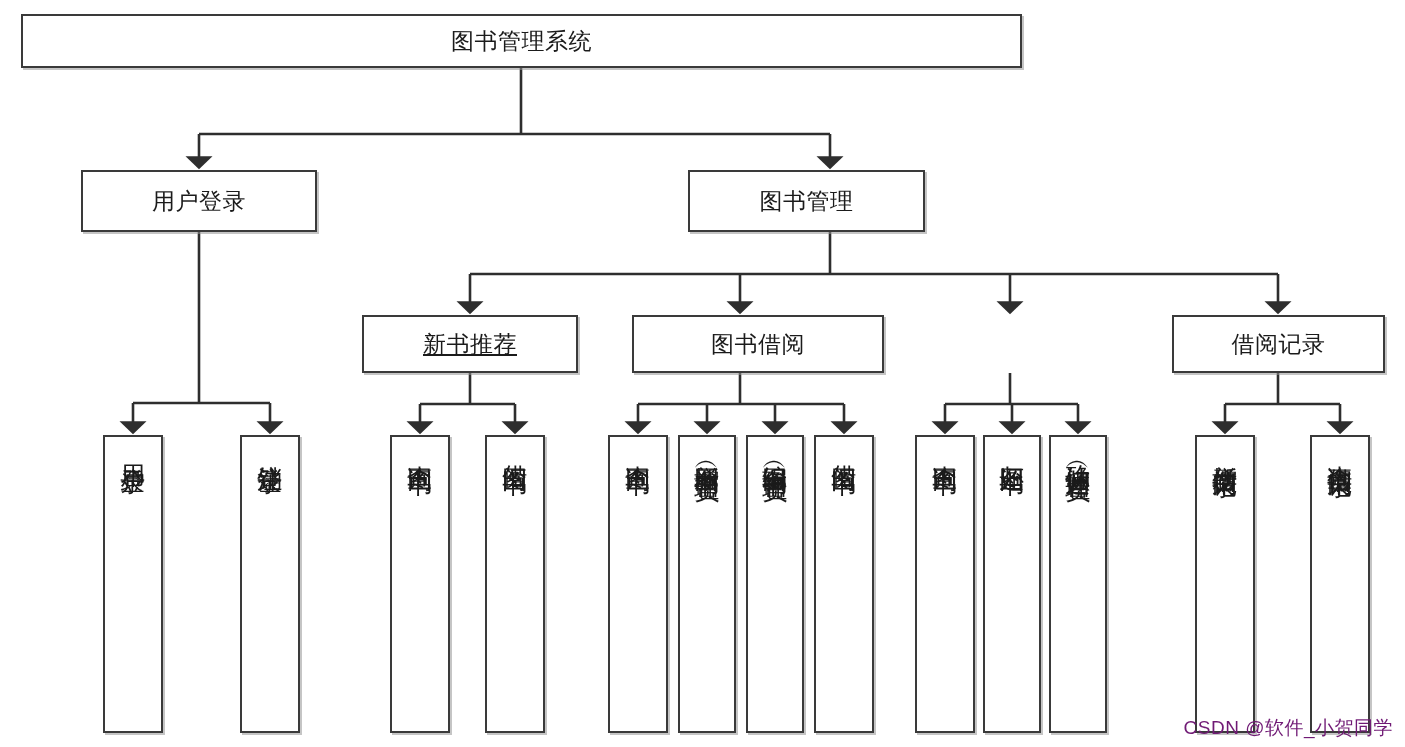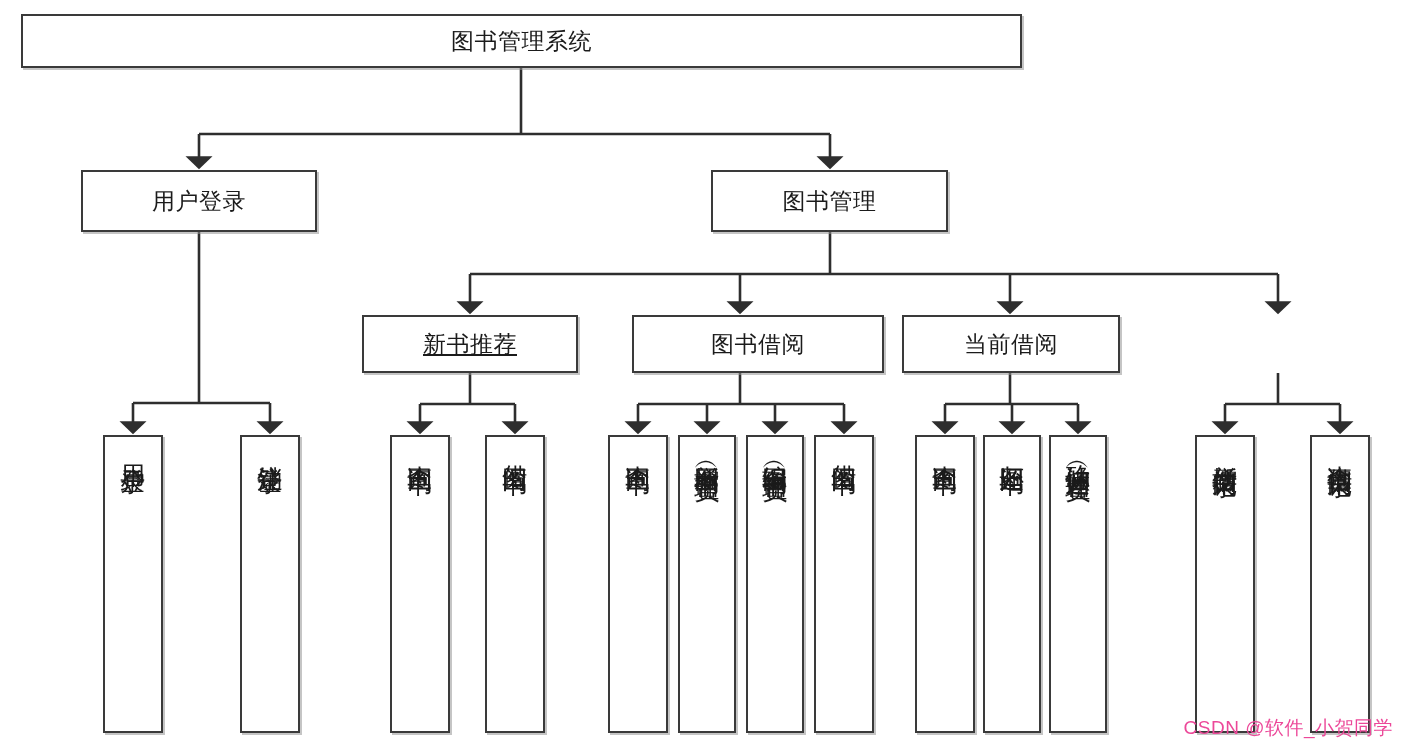--- a/index.html
+++ b/index.html
@@ -104,32 +104,32 @@
     </g>
   </svg>
 
   <div class="node root horiz" style="left: 21px; top: 14px; width: 1001px; height: 54px; border-color: rgb(58, 58, 58);">
     <span class="lbl">图书管理系统</span>
   </div>
 
   <div class="node horiz" style="left: 81px; top: 170px; width: 236px; height: 62px; border-color: rgb(58, 58, 58);">
     <span class="lbl">用户登录</span>
   </div>
-  <div class="node horiz" style="left: 711px; top: 170px; width: 237px; height: 62px; border-color: rgb(58, 58, 58);">
+  <div class="node horiz" style="left: 688px; top: 170px; width: 237px; height: 62px; border-color: rgb(58, 58, 58);">
     <span class="lbl">图书管理</span>
   </div>
 
   <div class="node horiz" style="left: 362px; top: 315px; width: 216px; height: 58px; border-color: rgb(58, 58, 58); text-decoration: underline;">
     <span class="lbl">新书推荐</span>
   </div>
   <div class="node horiz" style="left: 632px; top: 315px; width: 252px; height: 58px; border-color: rgb(58, 58, 58);">
     <span class="lbl">图书借阅</span>
   </div>
-  <div class="node horiz" style="left: 902px; top: 315px; width: 218px; height: 58px; border-color: rgb(58, 58, 58);">
-    <span class="lbl">当前借阅</span>
+  <div class="node horiz" style="left: 1172px; top: 315px; width: 213px; height: 58px; border-color: rgb(58, 58, 58);">
+    <span class="lbl">借阅记录</span>
   </div>
 
   <div class="node leaf" style="left: 103px; top: 435px; width: 60px; height: 298px; border-color: rgb(58, 58, 58);">
     <span class="lbl">用户登录</span>
     </div>
   <div class="node leaf" style="left: 240px; top: 435px; width: 60px; height: 298px; border-color: rgb(58, 58, 58);">
     <span class="lbl">注销登录</span>
     </div>
   <div class="node leaf" style="left: 390px; top: 435px; width: 60px; height: 298px; border-color: rgb(58, 58, 58);">
     <span class="lbl">查询图书</span>
@@ -158,15 +158,15 @@
   <div class="node leaf" style="left: 1049px; top: 435px; width: 58px; height: 298px; border-color: rgb(58, 58, 58);">
     <span class="lbl">确认归还（管理员）</span>
     </div>
   <div class="node leaf" style="left: 1195px; top: 435px; width: 60px; height: 298px; border-color: rgb(58, 58, 58);">
     <span class="lbl">新增借阅记录</span>
     </div>
   <div class="node leaf" style="left: 1310px; top: 435px; width: 60px; height: 298px; border-color: rgb(58, 58, 58);">
     <span class="lbl">查询借阅记录</span>
     </div>
 
-  <div class="watermark" style="color: #ec4899;">CSDN @软件_小贺同学</div>
+  <div class="watermark" style="color: #701a75;">CSDN @软件_小贺同学</div>
 
 </div>
 
 </body></html>

